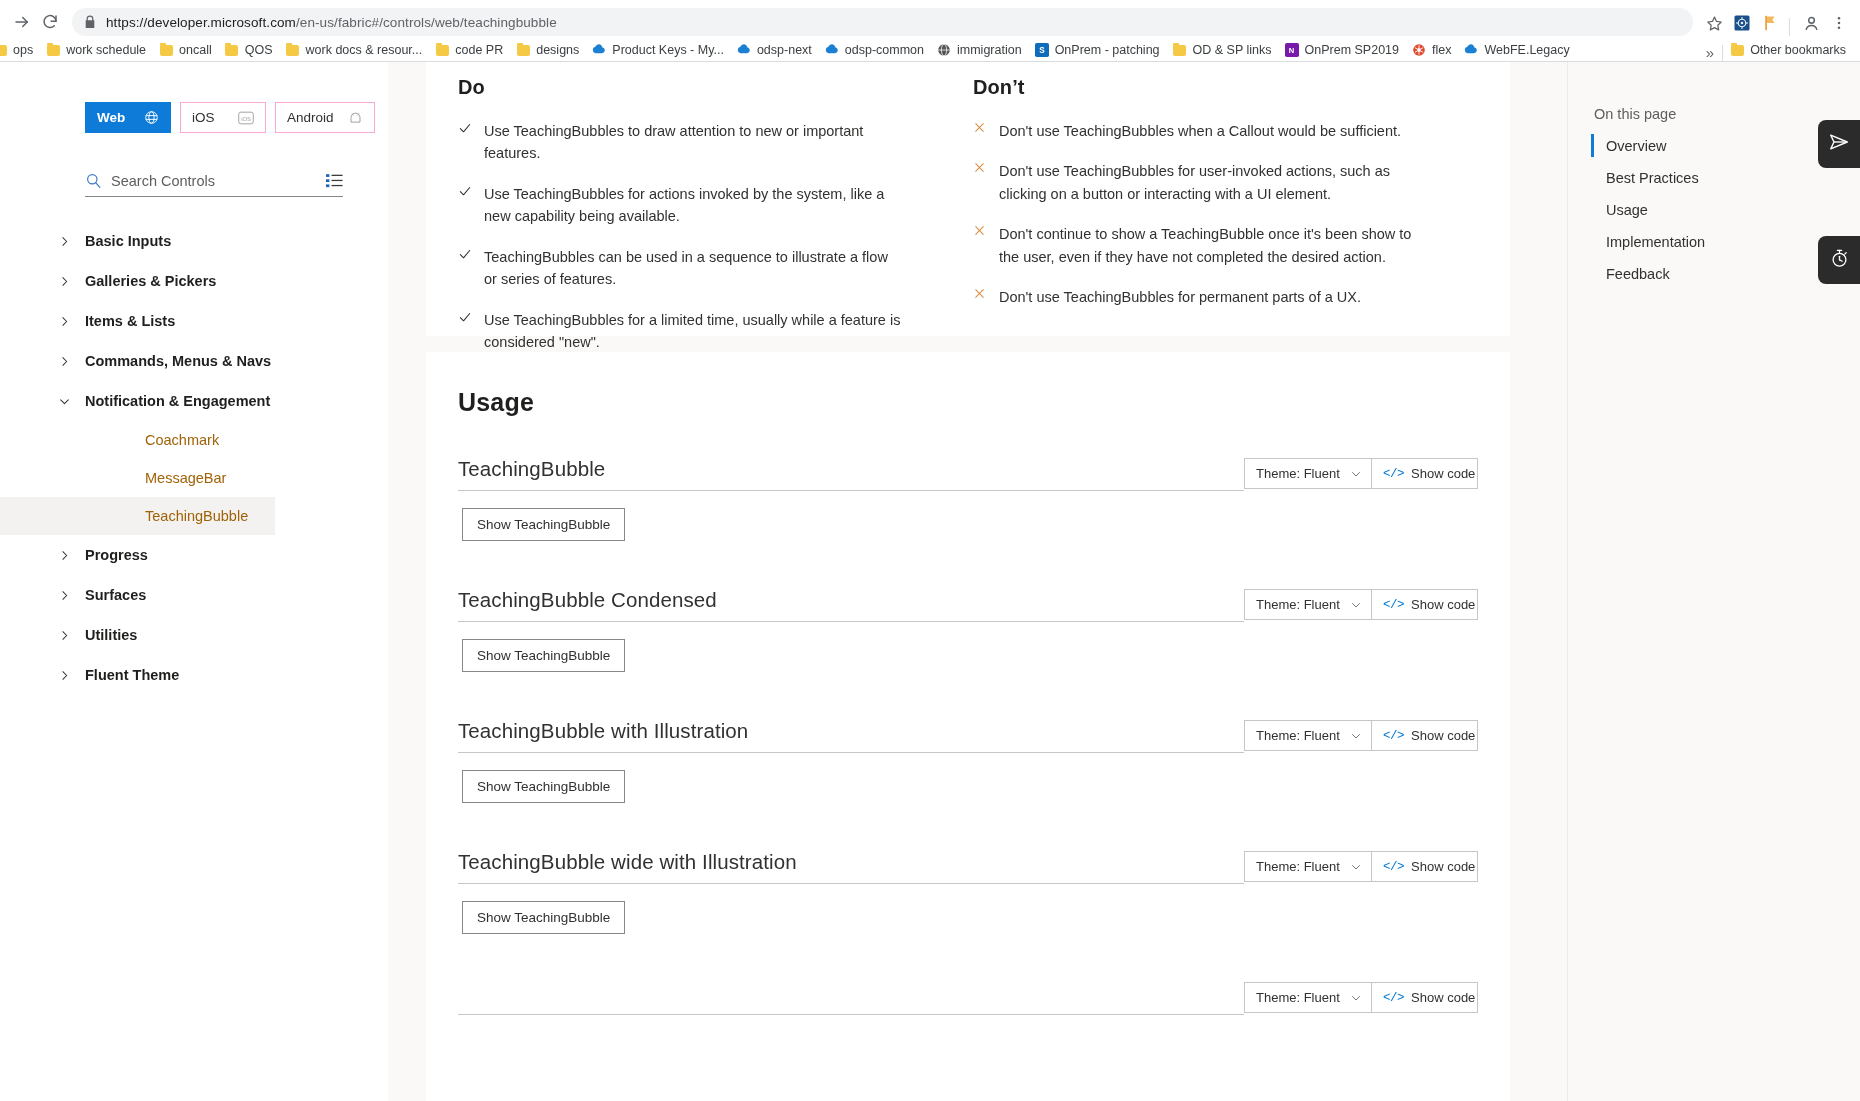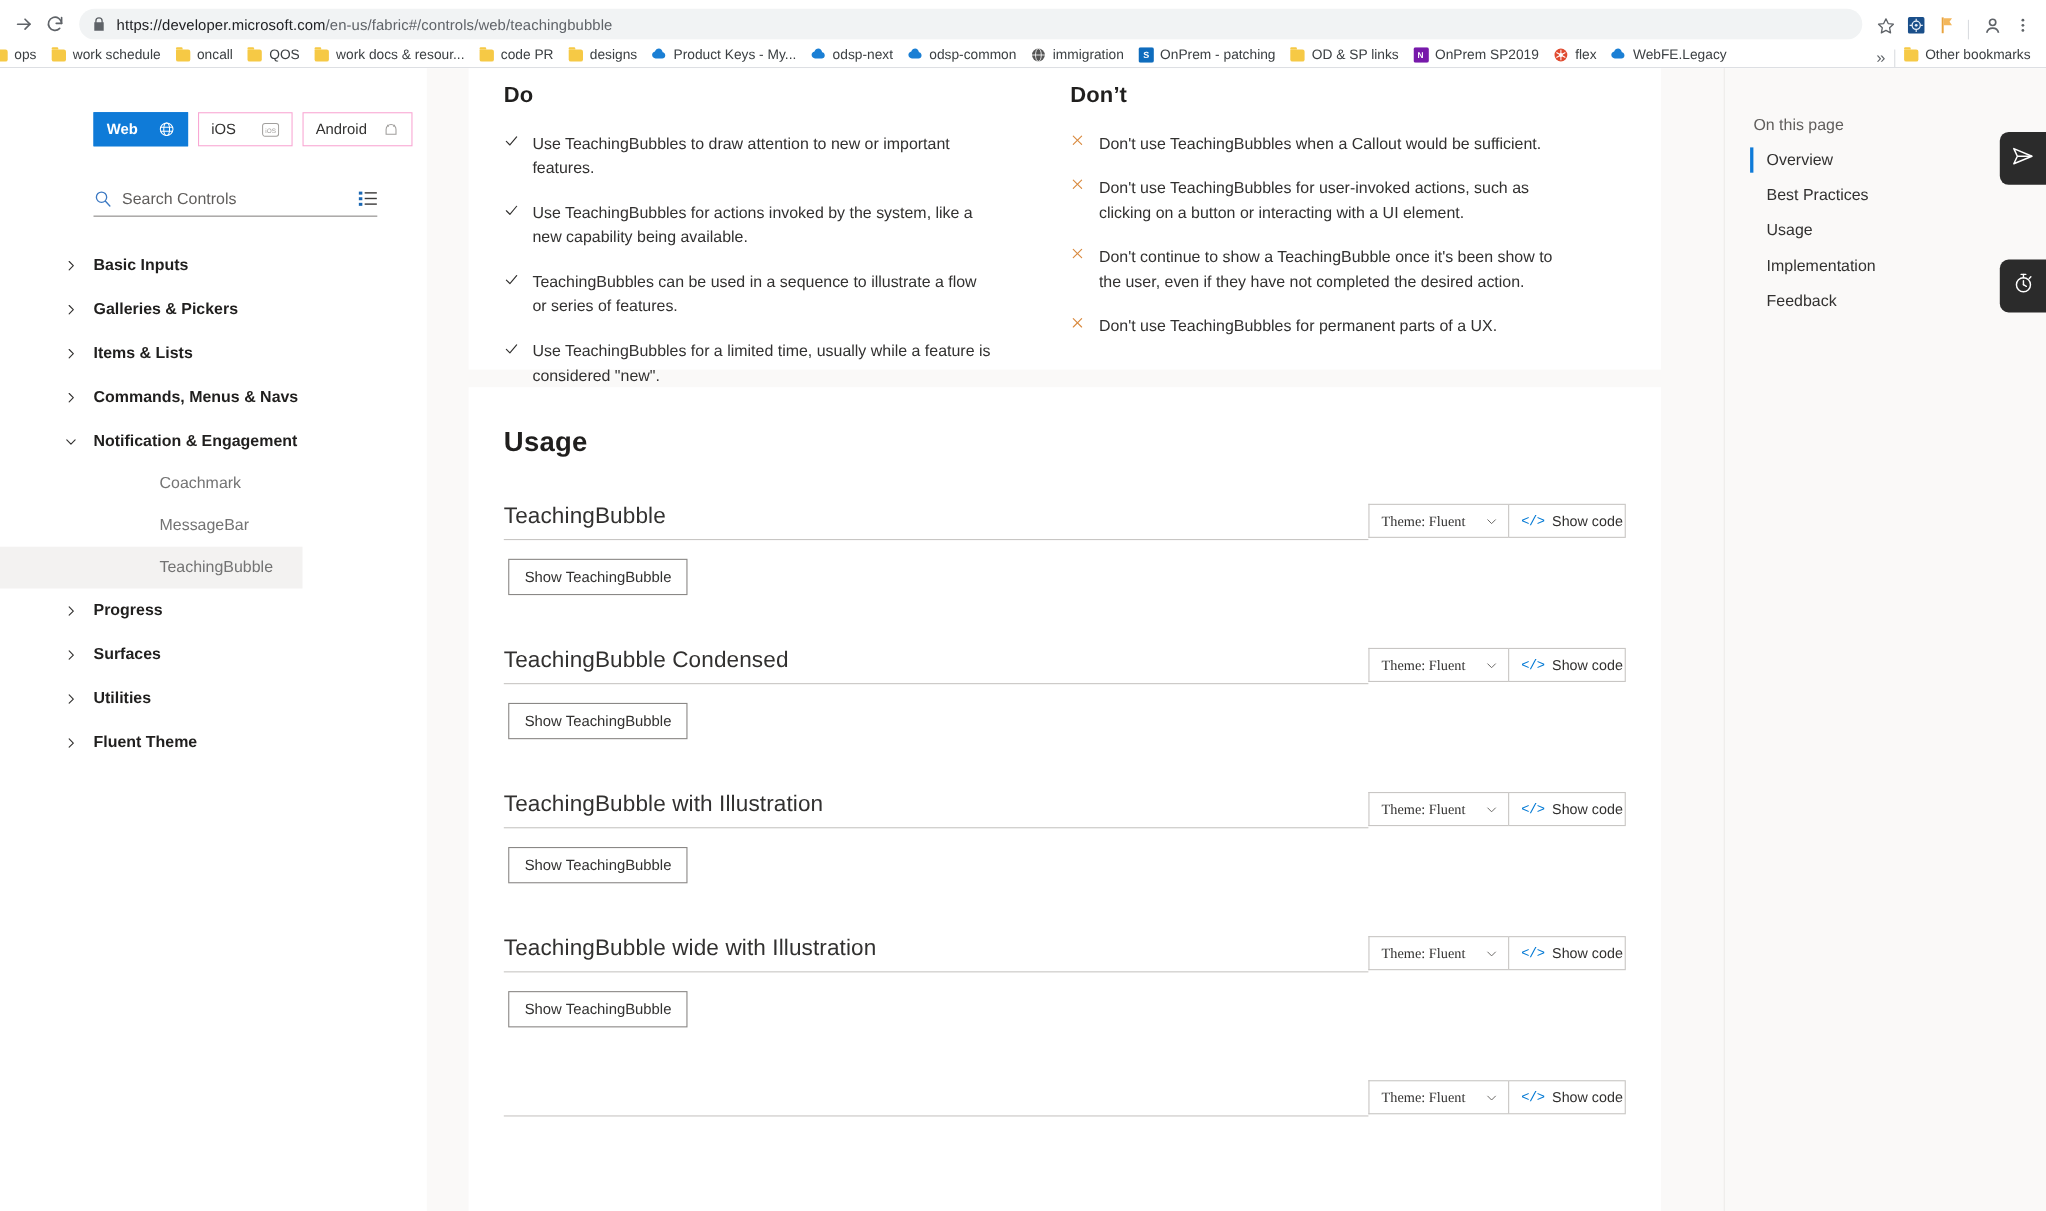--- a/index.html
+++ b/index.html
@@ -170,21 +170,21 @@
     width: 27px; flex: none;
     display: flex; align-items: center;
     color: #323130;
     margin-left: -27px;
   }
   .nav-child {
     display: flex; align-items: center;
     height: 38px;
     padding-left: 145px;
     font-size: 14.5px;
-    color: #737373;
+    color: #a16207;
     width: 275px;
   }
   .nav-child.selected { background: #f3f2f1; }
 
   
   #main {
     flex: 1 1 auto;
     background: #faf9f8;
     position: relative;
     overflow: hidden;
@@ -261,21 +261,20 @@
   .theme-select {
     height: 31px;
     width: 127px;
     border: 1px solid #c8c6c4;
     border-right: 0;
     background: #ffffff;
     display: flex; align-items: center; justify-content: space-between;
     padding: 0 9px 0 11px;
     font-size: 13px;
     color: #323130;
-    font-family: Liberation Serif, serif;
   }
   .theme-select .chev-dn { color:#605e5c; display:flex; align-items:center;}
   .showcode-btn {
     height: 31px;
     width: 107px;
     border: 1px solid #c8c6c4;
     background: #ffffff;
     display: flex; align-items: center; gap: 7px;
     padding: 0 0 0 11px;
     font-size: 13px;

